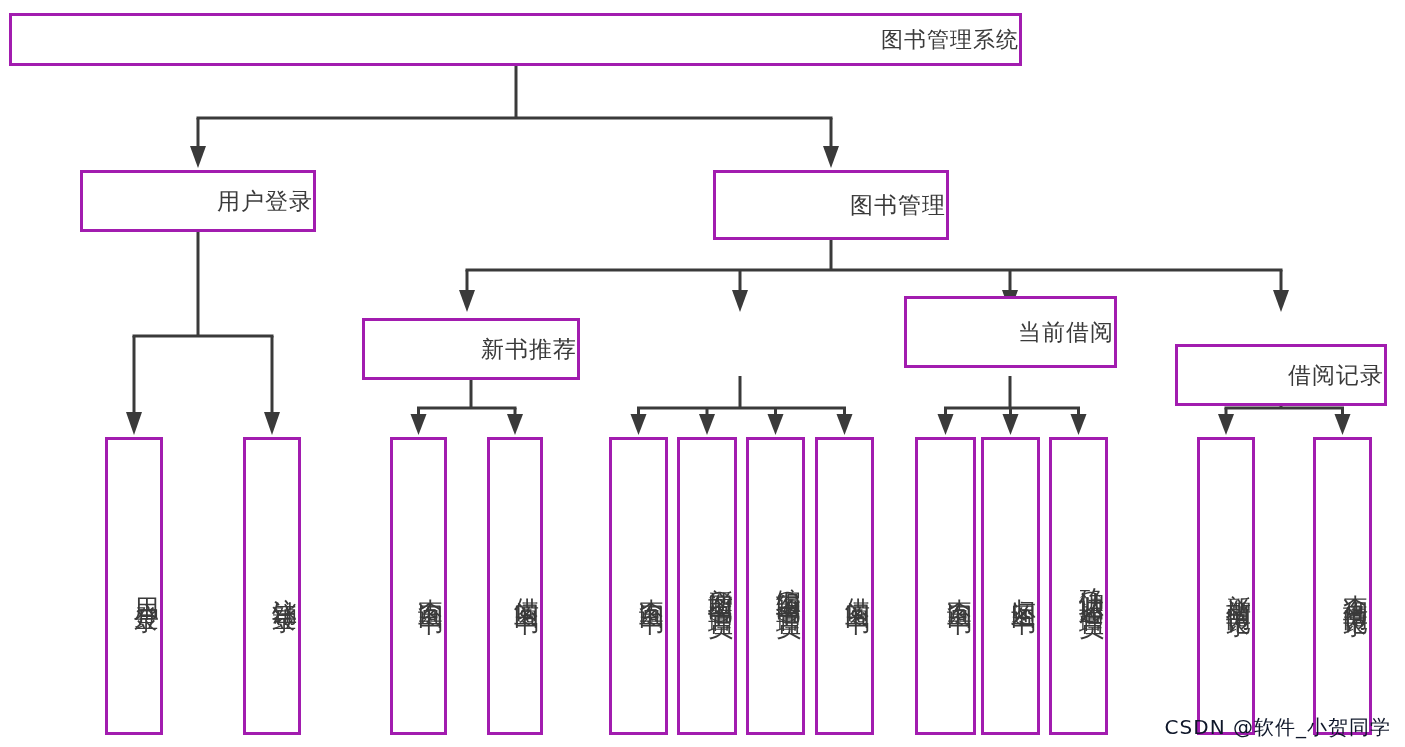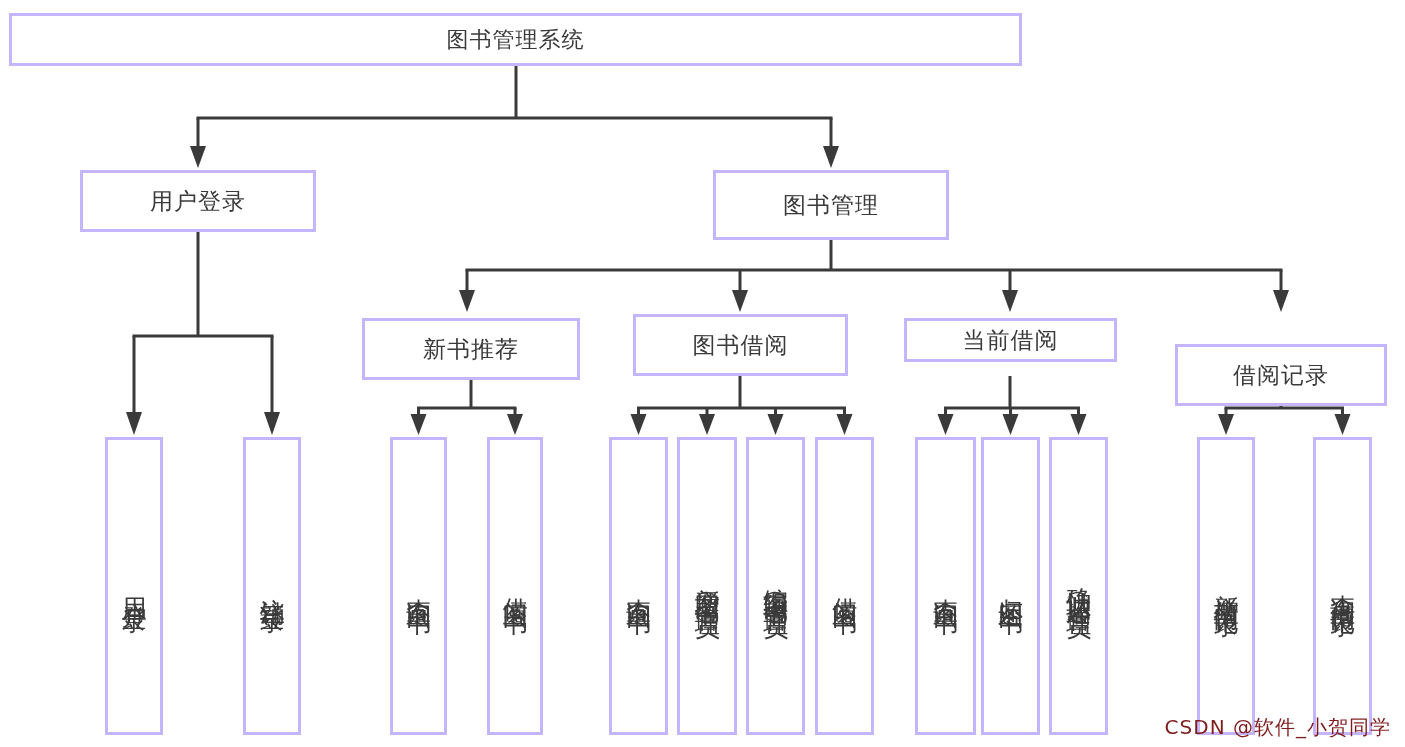--- a/index.html
+++ b/index.html
@@ -15,46 +15,46 @@
   #edges {
     position: absolute;
     left: 0; top: 0;
     width: 1405px; height: 747px;
   }
   #edges line { stroke: #3a3a3a; stroke-width: 3; }
   #edges polygon { fill: #3a3a3a; }
   .box {
     position: absolute;
     box-sizing: border-box;
-    border: 3px solid #c4b5fd;
+    border: 3px solid #a21caf;
     background: #ffffff;
     display: flex;
     align-items: center;
-    justify-content: center;
+    justify-content: flex-end;
   }
   .hlabel {
     font-size: 23px;
     letter-spacing: 1px;
     white-space: nowrap;
   }
   .root-label { font-size: 22px; }
   .vlabel {
     writing-mode: vertical-rl;
     text-orientation: mixed;
     font-size: 25px;
     line-height: 1.1;
     letter-spacing: 4px;
     white-space: nowrap;
   }
   .watermark {
     position: absolute;
     right: 14px;
     bottom: 6px;
     font-size: 20px;
-    color: #7f1d1d;
+    color: #0f172a;
     letter-spacing: 1px;
     white-space: nowrap;
   }
 </style>
 </head>
 <body>
 
 <div id="canvas">
 
   <svg id="edges" viewBox="0 0 1405 747" xmlns="http://www.w3.org/2000/svg">
@@ -140,24 +140,21 @@
   <div class="box" style="left:80px; top:170px; width:236px; height:62px;">
     <span class="hlabel">用户登录</span>
   </div>
   <div class="box" style="left:713px; top:170px; width:236px; height:70px;">
     <span class="hlabel">图书管理</span>
   </div>
 
   <div class="box" style="left:362px; top:318px; width:218px; height:62px;">
     <span class="hlabel">新书推荐</span>
   </div>
-  <div class="box" style="left:633px; top:314px; width:215px; height:62px;">
-    <span class="hlabel">图书借阅</span>
-  </div>
-  <div class="box" style="left:904px; top:318px; width:213px; height:44px;">
+  <div class="box" style="left:904px; top:296px; width:213px; height:72px;">
     <span class="hlabel">当前借阅</span>
   </div>
   <div class="box" style="left:1175px; top:314px; width:212px; height:62px;margin-top:30px;">
     <span class="hlabel">借阅记录</span>
   </div>
 
   <div class="box" style="left:105px; top:437px; width:58px; height:298px;">
     <span class="vlabel">用户登录</span>
   </div>
   <div class="box" style="left:243px; top:437px; width:58px; height:298px;">

